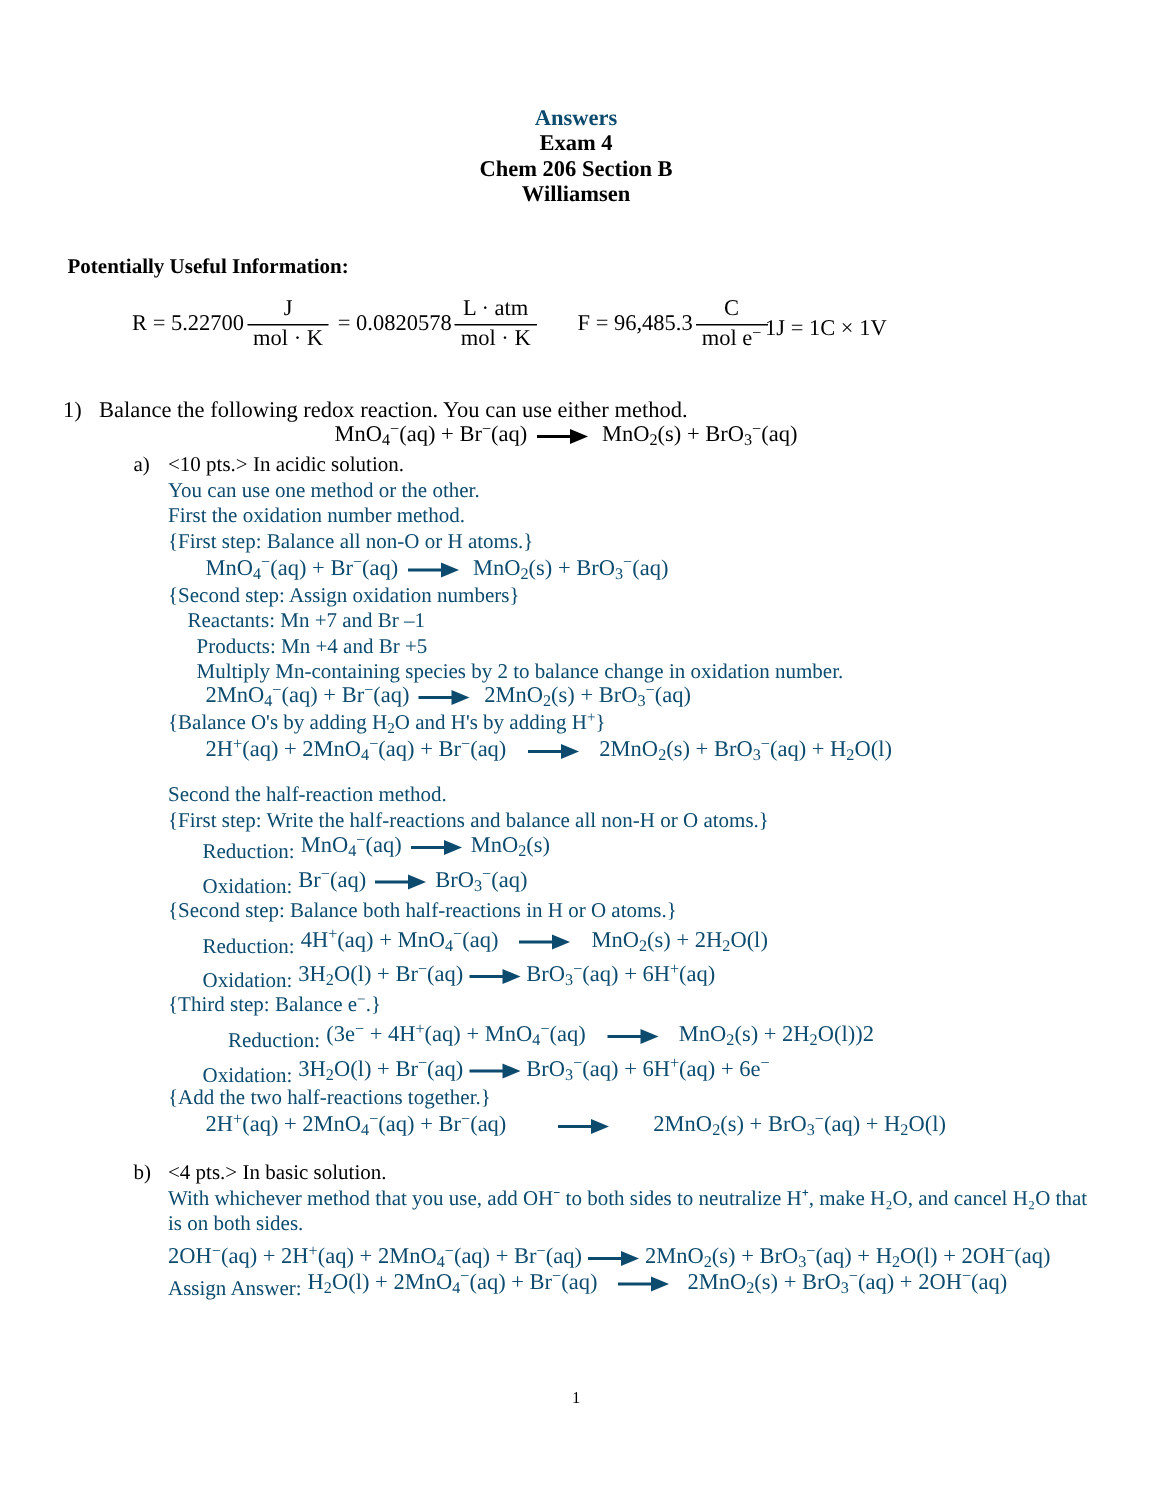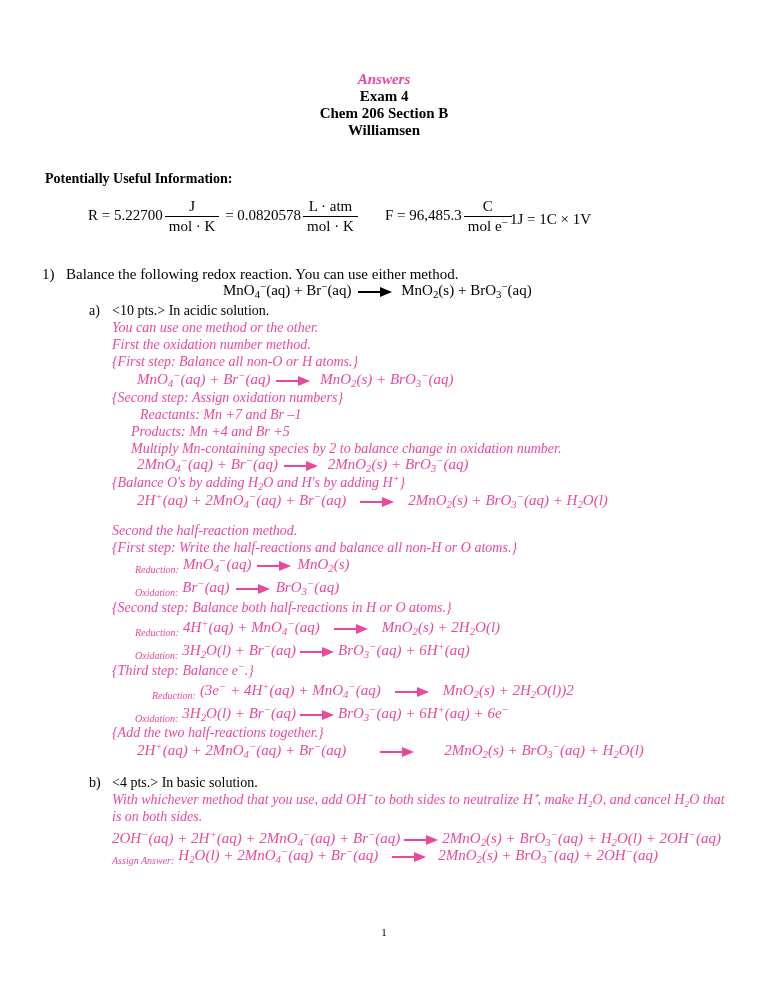--- a/index.html
+++ b/index.html
@@ -1,33 +1,33 @@
 <!DOCTYPE html>
 <html><head>
 <meta charset="utf-8">
 <style>
   html, body { margin:0; padding:0; background:#ffffff; }
   body { width:768px; height:994px; position:relative; overflow:hidden;
          font-family:"Liberation Serif", serif; color:#000; font-size:14px; }
   .abs { position:absolute; white-space:nowrap; line-height:1; }
-  .red { color:#ec4899;font-style:italic; }
+  .red { color:#0c4a6e; }
   .bold { font-weight:bold; }
   .center { left:0; width:768px; text-align:center; }
   sub { font-size:0.72em; vertical-align:-0.25em; line-height:0; }
   sup { font-size:0.72em; vertical-align:0.45em; line-height:0; }
   .eq { font-size:15px; }
   .arrow { display:inline-block; width:34px; height:10px; position:relative; vertical-align:middle; margin:0 6px; }
   .arrow .shaft { position:absolute; left:0; top:4px; width:24px; height:2px; background:currentColor; }
   .arrow .head { position:absolute; right:0; top:0; width:0; height:0;
                  border-top:5px solid transparent; border-bottom:5px solid transparent;
                  border-left:12px solid currentColor; }
   .frac { display:inline-block; vertical-align:middle; text-align:center; margin:0 2px; }
   .frac .num { display:block; padding:0 4px 2px; border-bottom:1px solid #000; }
   .frac .den { display:block; padding:2px 4px 0; }
-  .lbl { font-size:10px; vertical-align:-4px; margin-right:4px; }
+  .lbl { font-size:14px; vertical-align:-4px; margin-right:4px; }
 </style>
 </head>
 <body>
 
 <div class="abs center bold red" style="top:72px;font-size:15px;">Answers</div>
 <div class="abs center bold" style="top:89px;font-size:15px;">Exam 4</div>
 <div class="abs center bold" style="top:106px;font-size:15px;">Chem 206 Section B</div>
 <div class="abs center bold" style="top:123px;font-size:15px;font-family:Liberation Serif, serif;">Williamsen</div>
 
 <div class="abs bold" style="top:172px;left:45px;font-size:14px;">Potentially Useful Information:</div>
@@ -49,21 +49,21 @@
 
 <div class="abs" style="top:304px;left:89px;font-size:14px;">a)</div>
 <div class="abs" style="top:304px;left:112px;font-size:14px;">&lt;10 pts.&gt; In acidic solution.</div>
 
 <div class="abs red" style="top:321px;left:112px;">You can use one method or the other.</div>
 <div class="abs red" style="top:338px;left:112px;">First the oxidation number method.</div>
 <div class="abs red" style="top:355px;left:112px;">{First step: Balance all non-O or H atoms.}</div>
 <div class="abs red eq" style="top:372px;left:137px;">MnO<sub>4</sub><sup>−</sup>(aq) + Br<sup>−</sup>(aq)<span class="arrow"><span class="shaft"></span><span class="head"></span></span> MnO<sub>2</sub>(s) + BrO<sub>3</sub><sup>−</sup>(aq)</div>
 
 <div class="abs red" style="top:391px;left:112px;">{Second step: Assign oxidation numbers}</div>
-<div class="abs red" style="top:408px;left:140px;">Reactants: Mn +7 and Br –1</div>
+<div class="abs red" style="top:408px;left:125px;">Reactants: Mn +7 and Br –1</div>
 <div class="abs red" style="top:425px;left:131px;">Products: Mn +4 and Br +5</div>
 <div class="abs red" style="top:442px;left:131px;">Multiply Mn-containing species by 2 to balance change in oxidation number.</div>
 <div class="abs red eq" style="top:457px;left:137px;">2MnO<sub>4</sub><sup>−</sup>(aq) + Br<sup>−</sup>(aq)<span class="arrow"><span class="shaft"></span><span class="head"></span></span> 2MnO<sub>2</sub>(s) + BrO<sub>3</sub><sup>−</sup>(aq)</div>
 
 <div class="abs red" style="top:476px;left:112px;">{Balance O's by adding H<sub>2</sub>O and H's by adding H<sup>+</sup>}</div>
 <div class="abs red eq" style="top:493px;left:137px;">2H<sup>+</sup>(aq) + 2MnO<sub>4</sub><sup>−</sup>(aq) + Br<sup>−</sup>(aq)<span class="arrow" style="margin:0 14px;"><span class="shaft"></span><span class="head"></span></span>2MnO<sub>2</sub>(s) + BrO<sub>3</sub><sup>−</sup>(aq) + H<sub>2</sub>O(l)</div>
 
 <div class="abs red" style="top:524px;left:112px;">Second the half-reaction method.</div>
 <div class="abs red" style="top:541px;left:112px;">{First step: Write the half-reactions and balance all non-H or O atoms.}</div>
 

